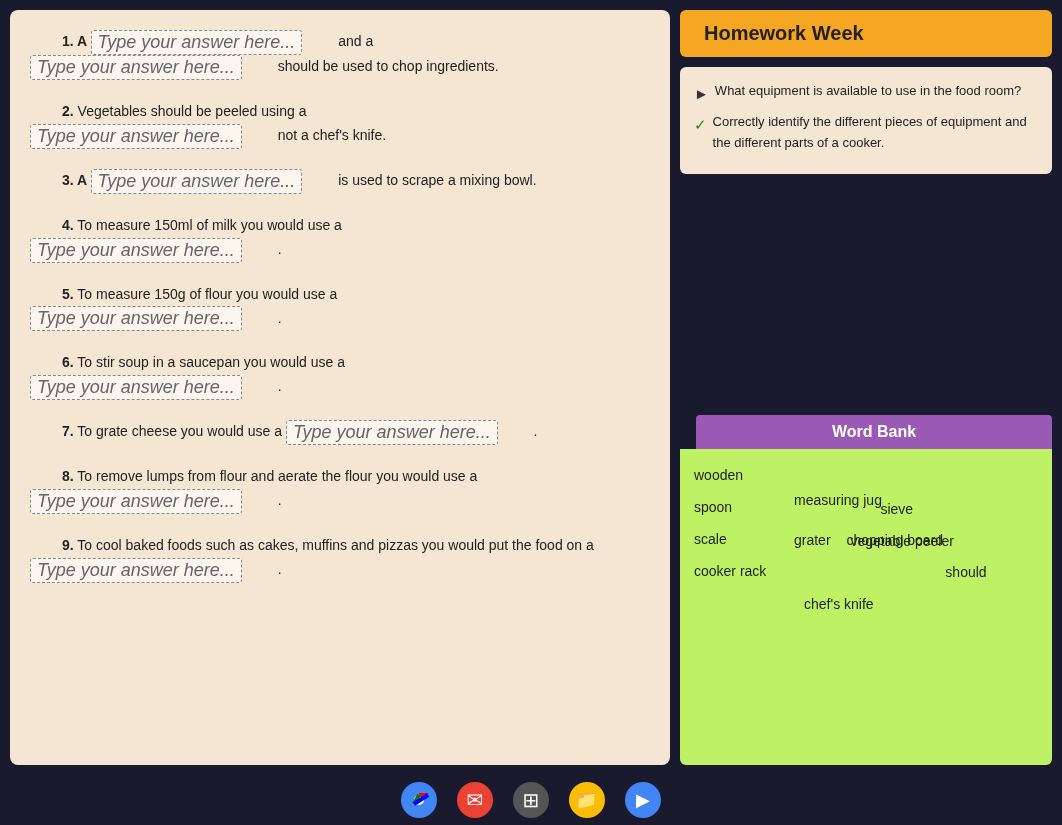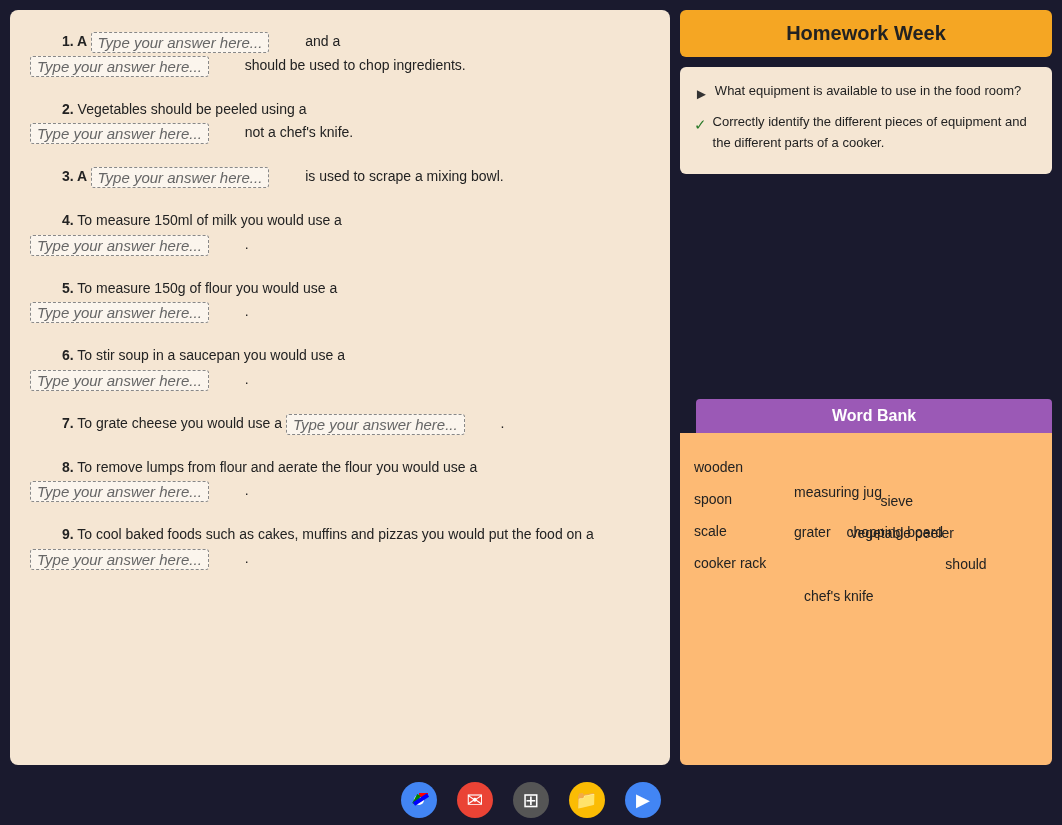--- a/index.html
+++ b/index.html
@@ -32,21 +32,21 @@
       overflow-y: auto;
     }
 
     .answer-input {
       display: inline-block;
       border: 1.5px dashed #888;
       background: rgba(255,255,255,0.6);
       border-radius: 3px;
       padding: 1px 6px;
       min-width: 120px;
-      font-size: 15px;
+      font-size: 18px;
       color: #666;
       font-style: italic;
       vertical-align: middle;
       cursor: text;
     }
 
     .answer-input.wide {
       min-width: 160px;
     }
 
@@ -71,21 +71,21 @@
       gap: 10px;
     }
 
     .homework-banner {
       background: #f5a623;
       color: #222;
       font-weight: bold;
       font-size: 20px;
       padding: 12px 24px;
       border-radius: 6px;
-      text-align: center;
+      text-align: left;
     }
 
     .objectives-box {
       background: #f5e6d3;
       border-radius: 6px;
       padding: 14px;
       font-size: 13px;
       color: #222;
       line-height: 1.6;
     }
@@ -116,22 +116,22 @@
       color: white;
       font-weight: bold;
       font-size: 16px;
       padding: 8px 14px;
       border-radius: 4px 4px 0 0;
       text-align: center;
       margin-left: 16px;
     }
 
     .word-bank-body {
-      background: #fdba74;
-      padding: 20px 14px;
+      background: #bef264;
+      padding: 12px 14px;
       border-radius: 0 0 6px 6px;
       font-size: 14px;
       color: #222;
       line-height: 2;
     }
 
     .word-item {
       white-space: nowrap;
     }
 

